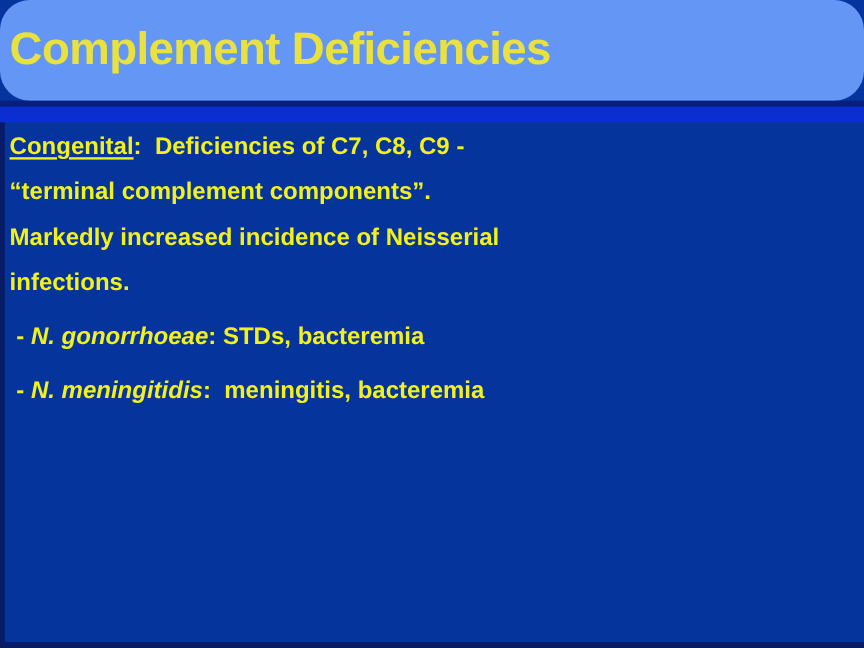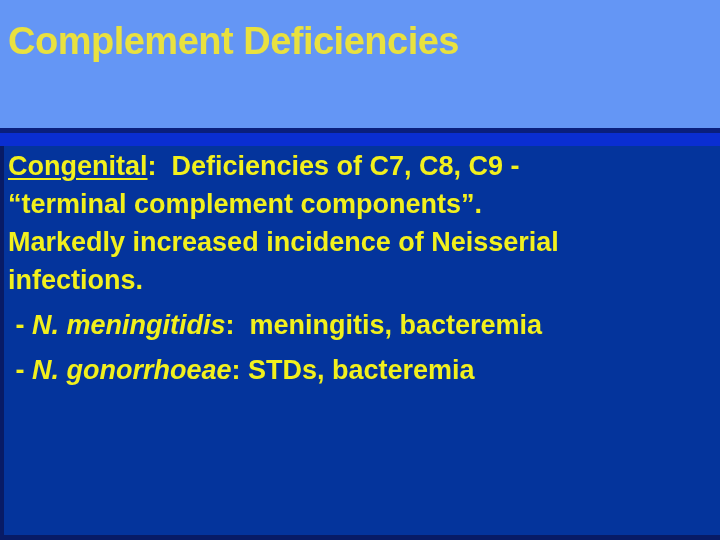--- a/index.html
+++ b/index.html
@@ -9,23 +9,24 @@
     position: relative;
     width: 720px;
     height: 540px;
     overflow: hidden;
     background: var(--body_bg, #04349c);
     display: flex;
     flex-direction: column;
   }
 
   .header {
-    height: 128px;
+    height: 84px;
     background: var(--header_bg, #6496f5);
     flex: 0 0 auto;
+    border-radius: 25px;
   }
   .slide-title {
     margin: 0;
     padding: 20px 0 0 8px;
     font-size: 38px;
     font-weight: bold;
     letter-spacing: -0.5px;
     color: var(--title_text, #e9e13f);
   }
 
@@ -49,21 +50,21 @@
   }
 
   .bottom-strip {
     height: 5px;
     background: var(--frame, #081b66);
     flex: 0 0 auto;
   }
 
   .para {
     margin: 0 0 7px 0;
-    font-size: 27px;
+    font-size: 20px;
     font-weight: bold;
     line-height: 38px;
     color: var(--body_text, #f2f01d);
     white-space: pre-wrap;
   }
   .seg-underline { text-decoration: underline; text-decoration-thickness: 2px; text-underline-offset: 3px; }
   .seg-italic { font-style: italic; }
   .seg-normal { }
 </style>
 </head>
@@ -73,18 +74,18 @@
   <div class="header">
     <h1 class="slide-title">Complement Deficiencies</h1>
   </div>
   <div class="divider-line"></div>
   <div class="divider-band"></div>
   <div class="body-area">
       <p class="para"><span class="seg-underline">Congenital</span><span class="seg-normal">:  Deficiencies of C7, C8, C9 -
 “terminal complement components”.
 Markedly increased incidence of Neisserial
 infections.</span></p>
+      <p class="para"><span class="seg-normal"> - </span><span class="seg-italic">N. gonorrhoeae</span><span class="seg-normal">: STDs, bacteremia</span></p>
       <p class="para"><span class="seg-normal"> - </span><span class="seg-italic">N. meningitidis</span><span class="seg-normal">:  meningitis, bacteremia</span></p>
-      <p class="para"><span class="seg-normal"> - </span><span class="seg-italic">N. gonorrhoeae</span><span class="seg-normal">: STDs, bacteremia</span></p>
       <p class="para"><span class="seg-normal"> </span></p>
     </div>
   <div class="bottom-strip"></div>
 </div>
 
 </body></html>

